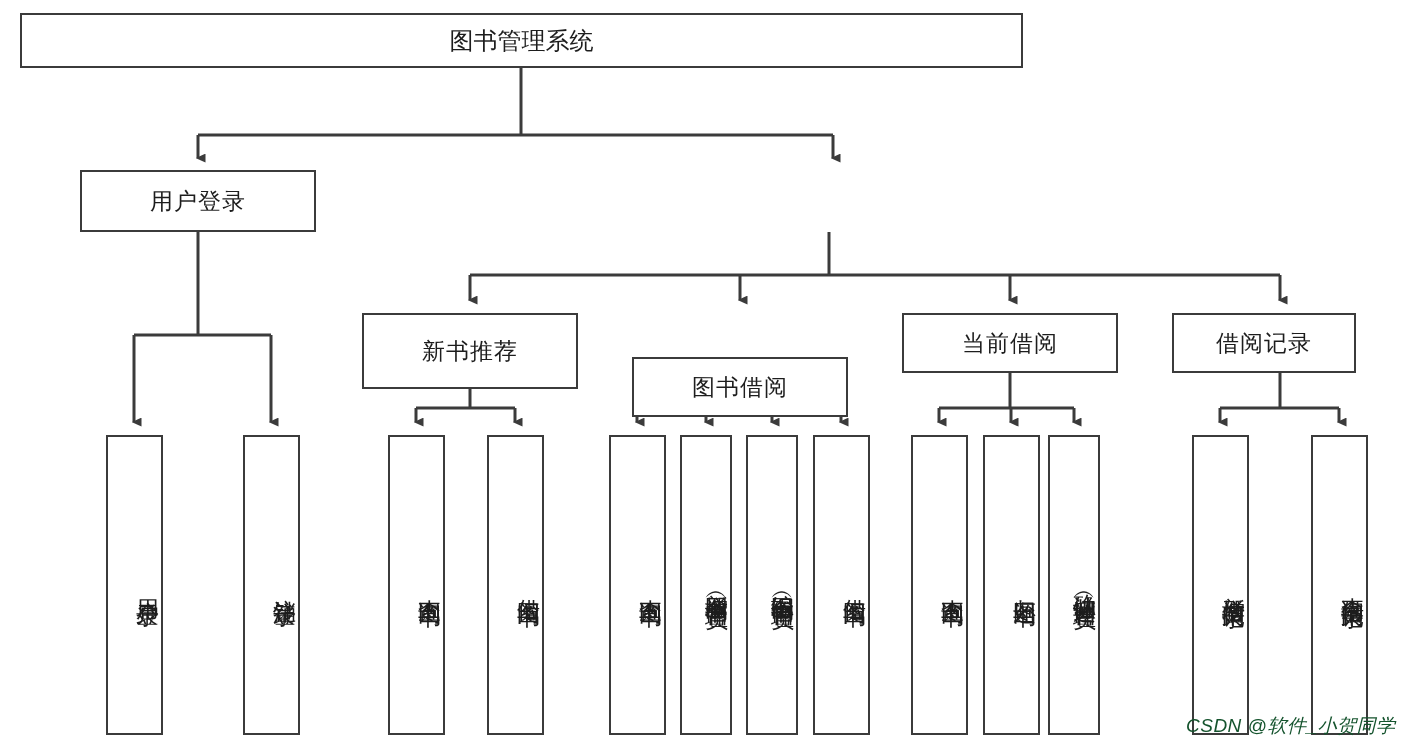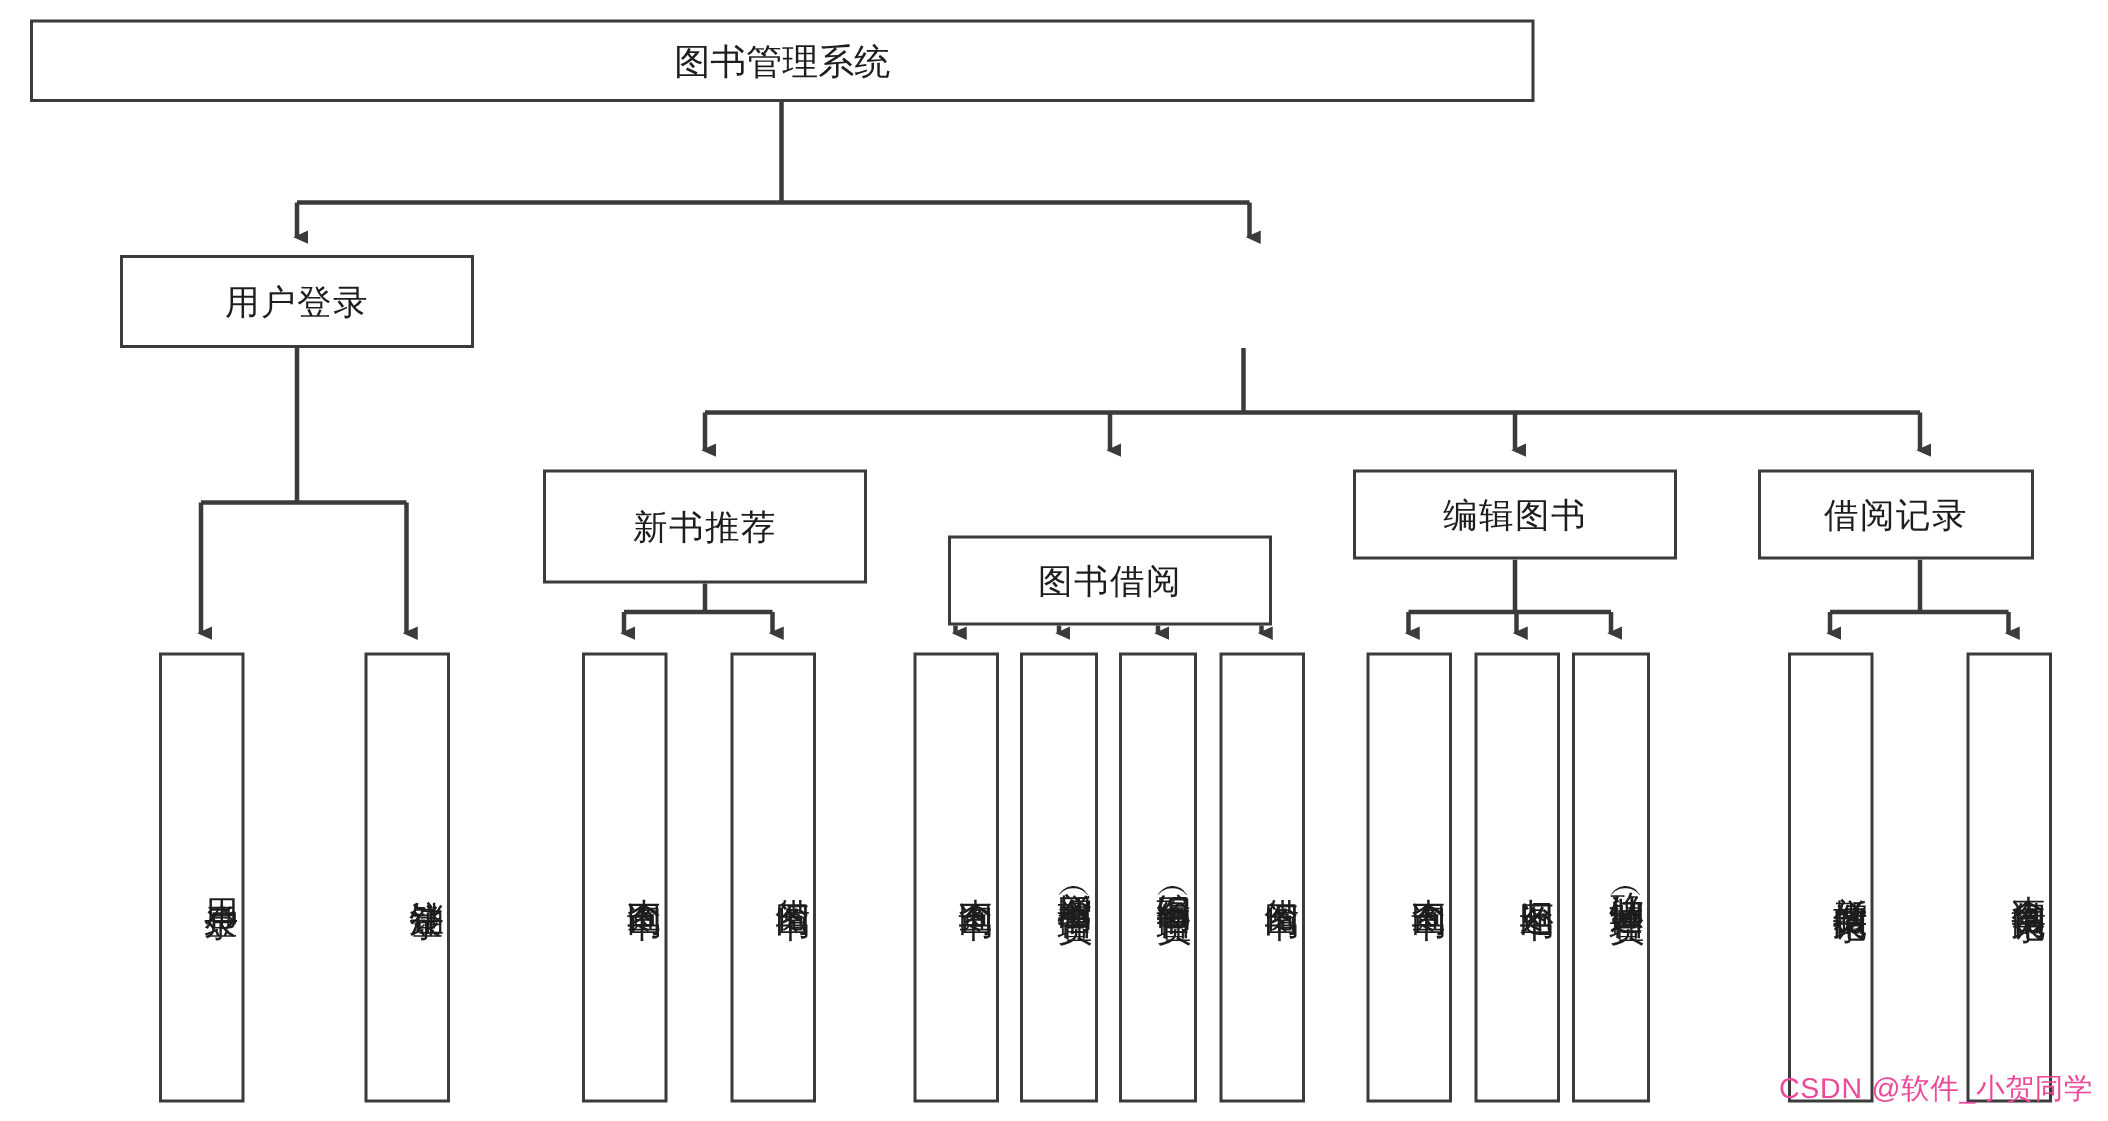--- a/index.html
+++ b/index.html
@@ -56,23 +56,24 @@
   }
   .leaf-label {
     writing-mode: vertical-rl;
     text-orientation: upright;
     white-space: normal;
     display: block;
   }
   .watermark {
     position: absolute;
     font-size: 19px;
-    color: #ec4899;
+    color: #14532d;
     white-space: nowrap;
     letter-spacing: 0.5px;
+    font-style: italic;
   }
 </style>
 </head>
 <body>
 
 <div id="canvas">
 
   <svg id="wires" viewBox="0 0 1405 747" xmlns="http://www.w3.org/2000/svg">
     <defs>
       <marker id="arrow" markerWidth="10" markerHeight="10" refX="4.4" refY="7.5" orient="auto" markerUnits="userSpaceOnUse">
@@ -131,21 +132,21 @@
     <span>用户登录</span>
   </div>
 
   <div class="node horiz" id="n-l3-0" style="left: 362px; top: 313px; width: 216px; height: 76px;">
     <span>新书推荐</span>
   </div>
   <div class="node horiz" id="n-l3-1" style="left: 632px; top: 313px; width: 216px; height: 60px; margin-top: 44px;">
     <span>图书借阅</span>
   </div>
   <div class="node horiz" id="n-l3-2" style="left: 902px; top: 313px; width: 216px; height: 60px;">
-    <span>编辑图书</span>
+    <span>当前借阅</span>
   </div>
   <div class="node horiz" id="n-l3-3" style="left: 1172px; top: 313px; width: 184px; height: 60px;">
     <span>借阅记录</span>
   </div>
 
   <div class="node leaf" id="n-leaf-0" style="left: 106px; top: 435px; width: 57px; height: 300px;">
     <span class="leaf-label">用户登录</span>
   </div>
   <div class="node leaf" id="n-leaf-1" style="left: 243px; top: 435px; width: 57px; height: 300px;">
     <span class="leaf-label">注销登录</span>

